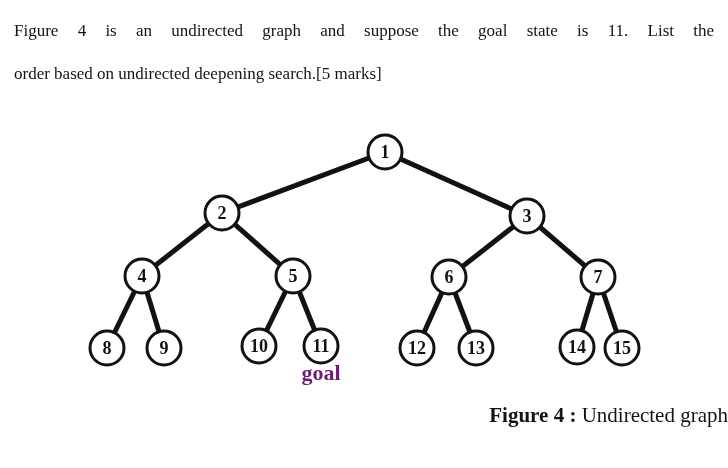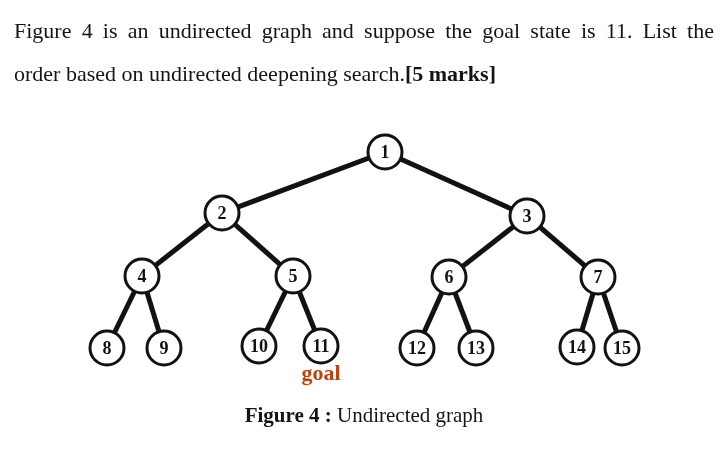--- a/index.html
+++ b/index.html
@@ -15,31 +15,31 @@
     overflow: hidden;
     font-family: "Liberation Serif", serif;
     color: #121212;
   }
   
   #question {
     position: absolute;
     left: 14px;
     top: 9px;
     width: 700px;
-    font-size: 22px;
+    font-size: 17px;
     line-height: 43px;
     color: #141414;
   }
   .q-line1 {
     text-align: justify;
     text-align-last: justify;
     white-space: nowrap;
   }
   .q-line2 { text-align: left; }
-  .q-marks { font-weight: bold; }
+  .q-marks { font-weight: normal; }
 
   
   #tree-svg {
     position: absolute;
     left: 0;
     top: 0;
     width: 728px;
     height: 468px;
   }
   .edge {
@@ -61,30 +61,30 @@
 
   
   #goal-label {
     position: absolute;
     left: 271px;
     top: 360px;
     width: 100px;
     text-align: center;
     font-size: 22px;
     font-weight: bold;
-    color: #c2410c;
+    color: #701a75;
   }
 
   
   #caption {
     position: absolute;
     left: 0;
     top: 403px;
     width: 728px;
-    text-align: center;
+    text-align: right;
     font-size: 21px;
     color: #141414;
   }
   .caption-bold { font-weight: bold; }
 </style>
 </head>
 <body>
 
 <div id="page">
 

